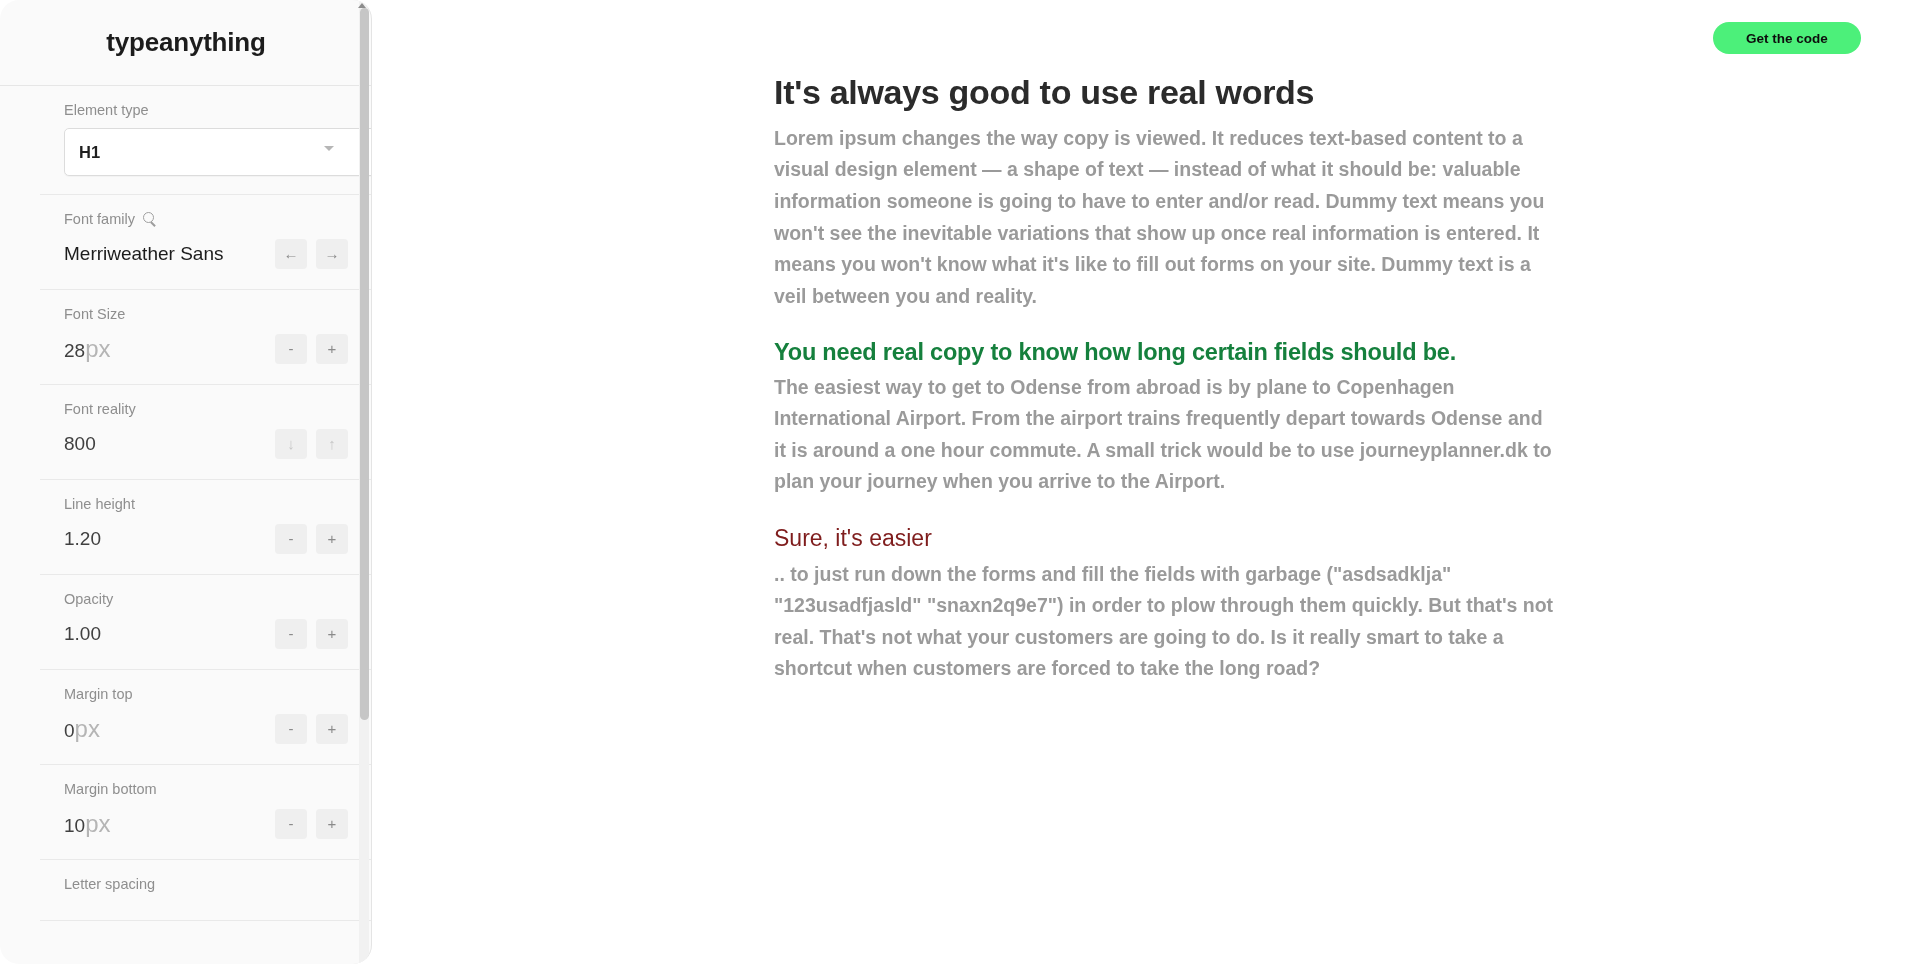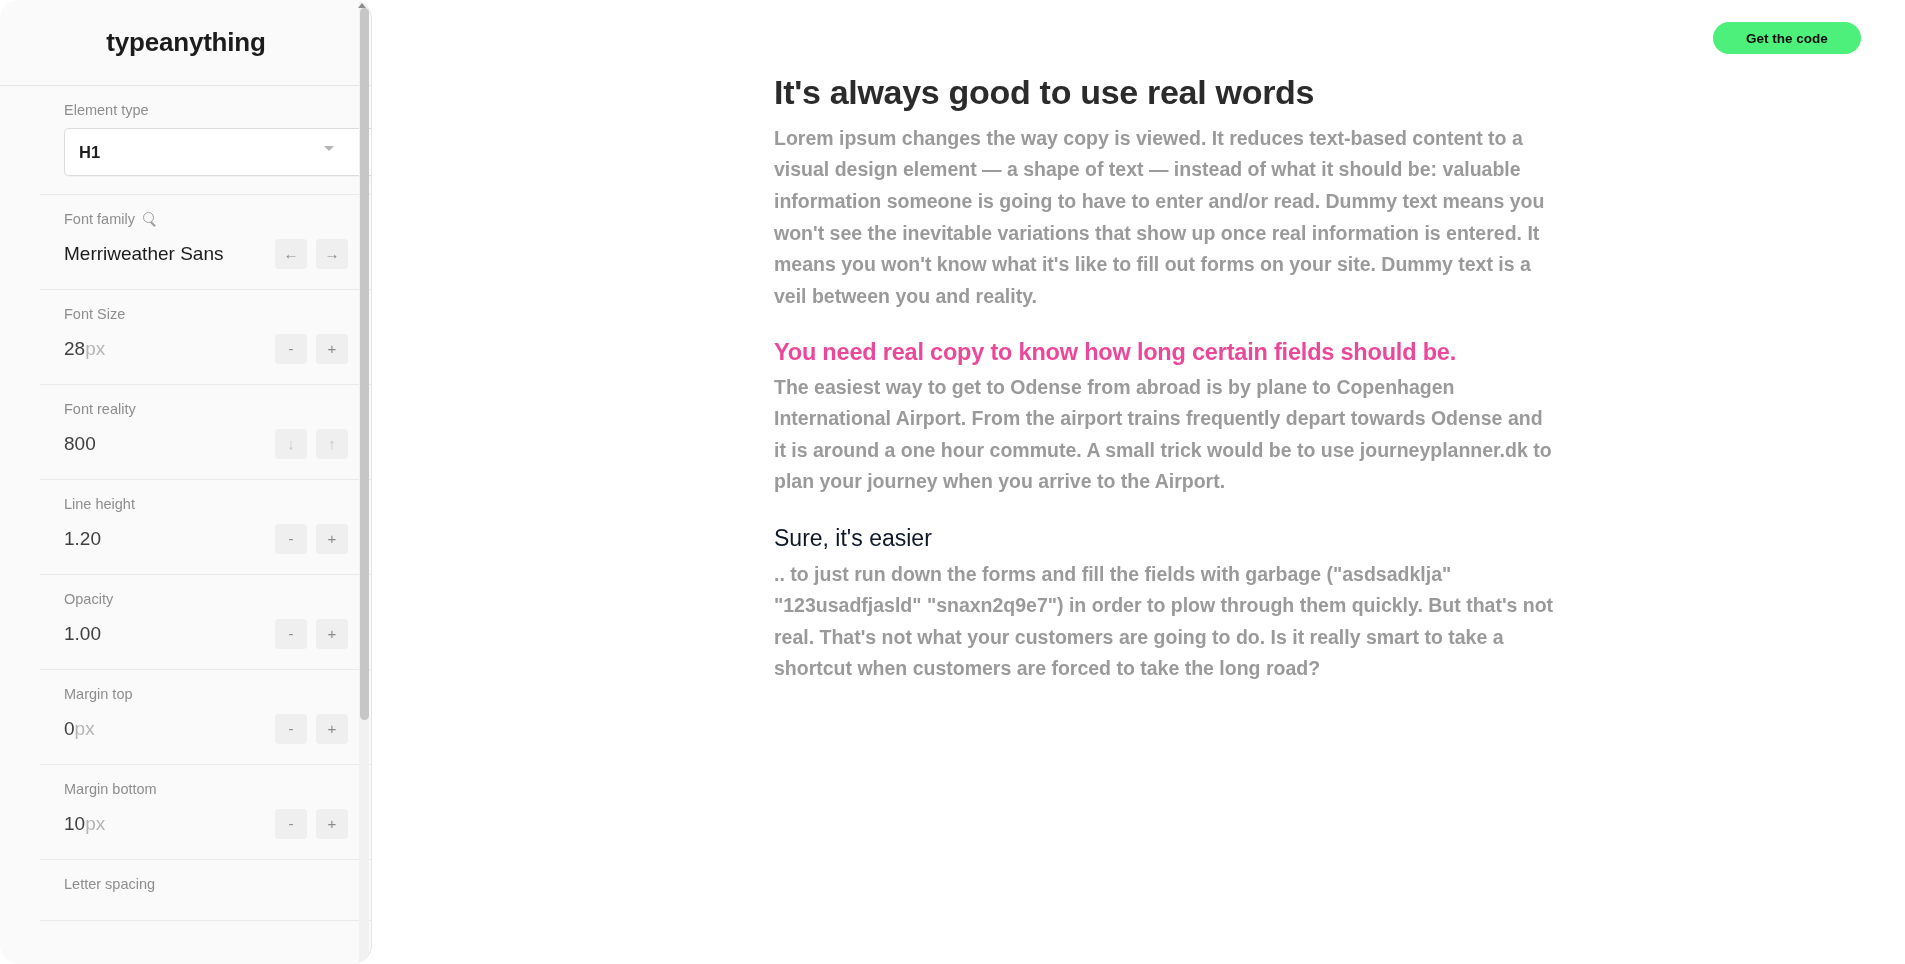--- a/index.html
+++ b/index.html
@@ -124,21 +124,21 @@
     display: flex;
     align-items: center;
     justify-content: space-between;
     min-height: 34px;
   }
   .value-num {
     font-size: 19px;
     color: #404040;
   }
   .value-unit {
-    font-size: 19px;
+    font-size: 24px;
     color: #b5b5b5;
   }
   .fontfamily-value {
     font-size: 19px;
     color: #1c1c1c;
   }
   .btn-group {
     display: flex;
     gap: 9px;
   }
@@ -226,29 +226,29 @@
     font-size: 19.5px;
     line-height: 1.62;
     color: #9a9a9a;
     font-weight: 700;
   }
   .preview h2 {
     margin: 0 0 4px 0;
     font-size: 23.5px;
     line-height: 1.25;
     font-weight: 800;
-    color: #ec4899;
+    color: #15803d;
     letter-spacing: -0.2px;
   }
   .preview h3 {
     margin: 0 0 6px 0;
     font-size: 23px;
     line-height: 1.25;
     font-weight: 400;
-    color: #0f172a;
+    color: #7f1d1d;
   }
 </style>
 </head>
 <body>
 
 <div id="app">
 
   <aside class="sidebar">
     <div class="sidebar-inner">
 

